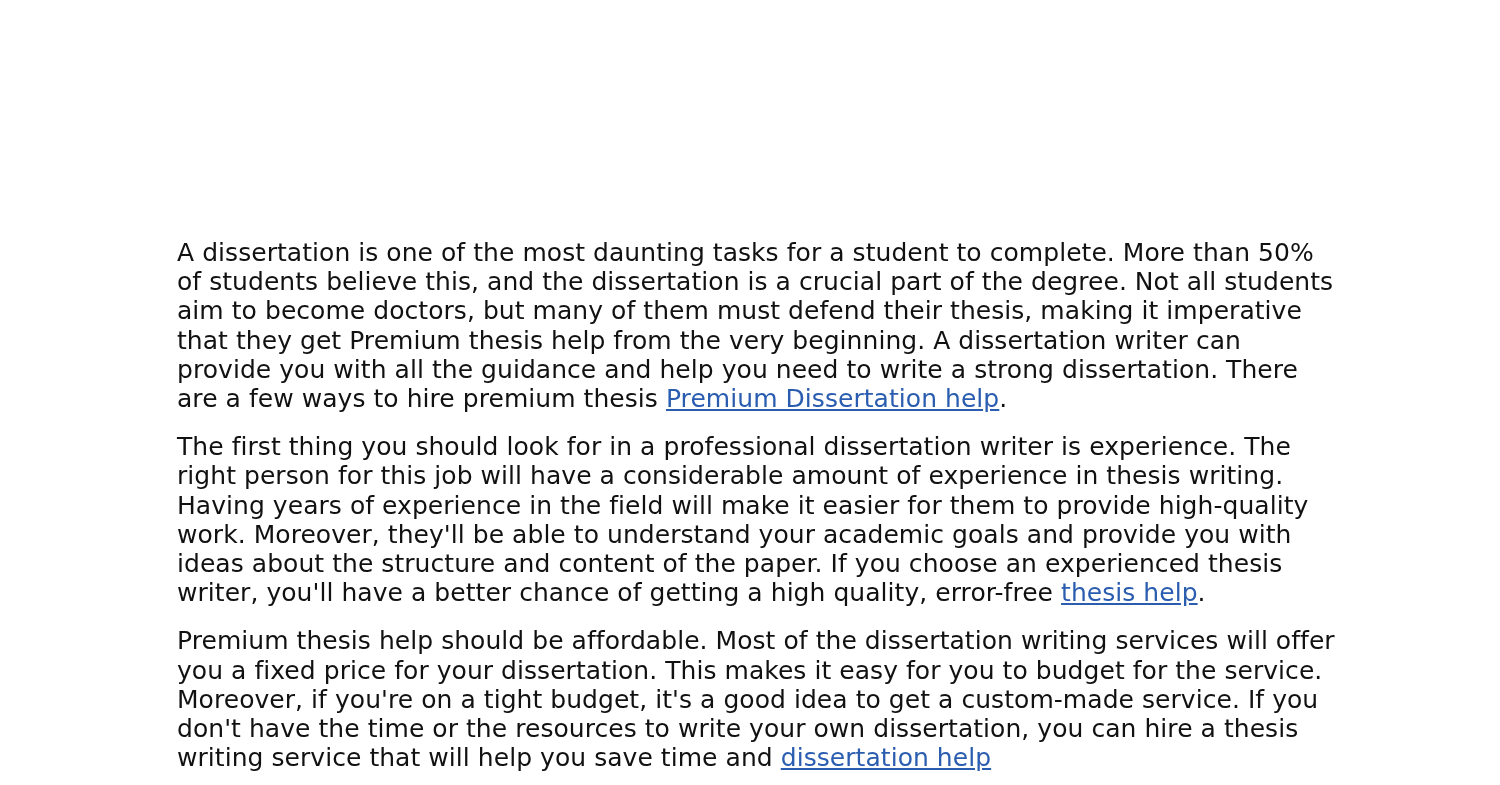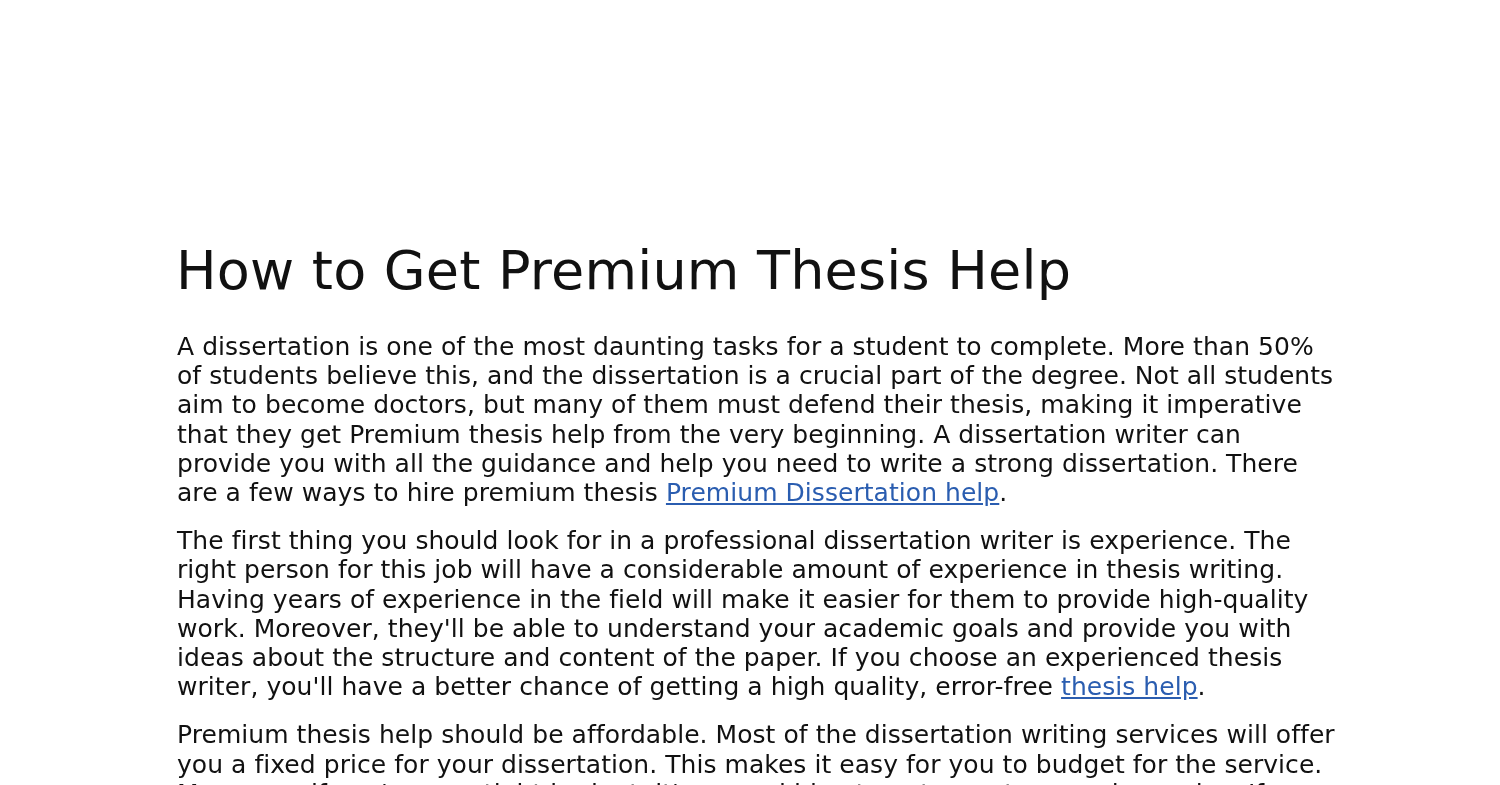--- a/index.html
+++ b/index.html
@@ -37,20 +37,19 @@
     }
     a {
       color: #2a5db0;
       text-decoration: underline;
     }
   </style>
 </head>
 <body>
 
 <div class="page">
-  <h1>How to Get Premium Thesis Help</h1>
 
   <p><span>A dissertation is one of the most daunting tasks for a student to complete. More than 50% of students believe this, and the dissertation is a crucial part of the degree. Not all students aim to become doctors, but many of them must defend their thesis, making it imperative that they get Premium thesis help from the very beginning. A dissertation writer can provide you with all the guidance and help you need to write a strong dissertation. There are a few ways to hire premium thesis </span><a href="#">Premium Dissertation help</a><span>.</span></p>
 
   <p><span>The first thing you should look for in a professional dissertation writer is experience. The right person for this job will have a considerable amount of experience in thesis writing. Having years of experience in the field will make it easier for them to provide high-quality work. Moreover, they'll be able to understand your academic goals and provide you with ideas about the structure and content of the paper. If you choose an experienced thesis writer, you'll have a better chance of getting a high quality, error-free </span><a href="#">thesis help</a><span>.</span></p>
 
   <p><span>Premium thesis help should be affordable. Most of the dissertation writing services will offer you a fixed price for your dissertation. This makes it easy for you to budget for the service. Moreover, if you're on a tight budget, it's a good idea to get a custom-made service. If you don't have the time or the resources to write your own dissertation, you can hire a thesis writing service that will help you save time and </span><a href="#">dissertation help</a><span></span></p>
 </div>
 
 </body></html>

